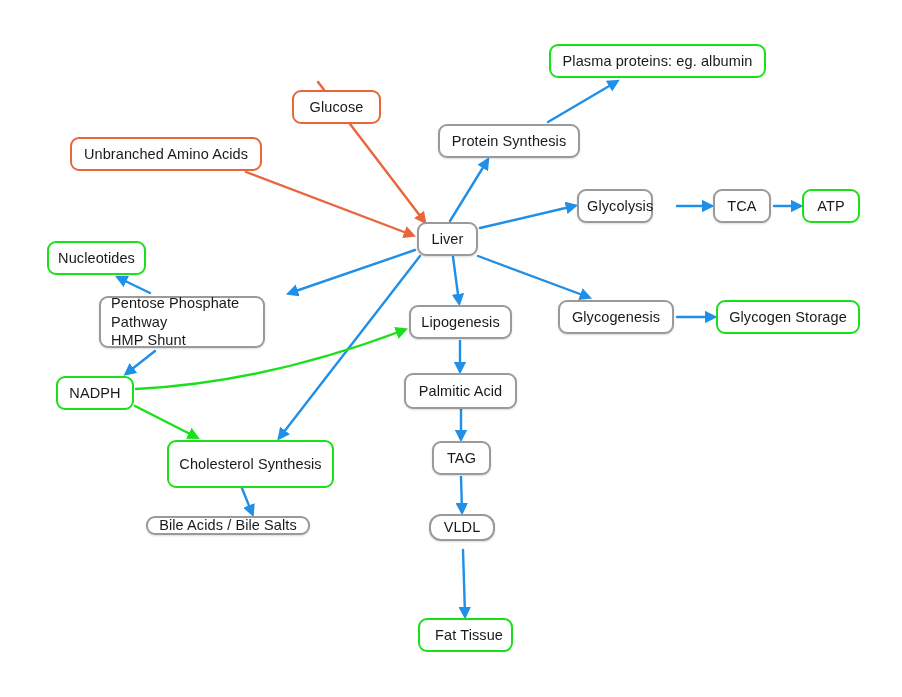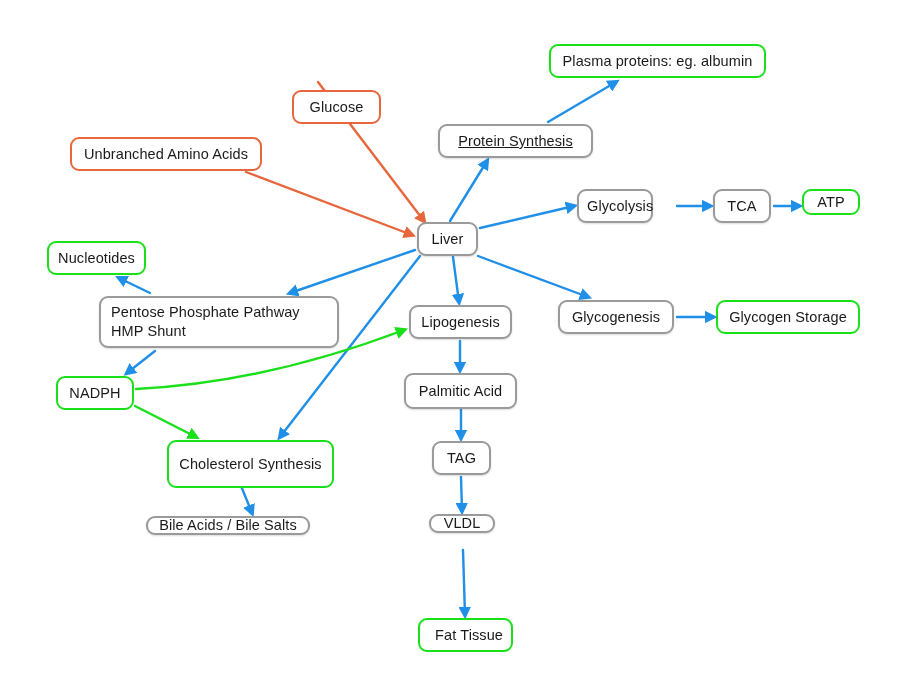--- a/index.html
+++ b/index.html
@@ -88,33 +88,33 @@
         <path d="M 461 409 L 461 438" fill="none" stroke="#1f8fe8" stroke-width="2.4" stroke-linecap="round" marker-end="url(#ah-blue)"></path>
         <path d="M 461 477 L 462 511" fill="none" stroke="#1f8fe8" stroke-width="2.4" stroke-linecap="round" marker-end="url(#ah-blue)"></path>
         <path d="M 463 550 L 465 615" fill="none" stroke="#1f8fe8" stroke-width="2.4" stroke-linecap="round" marker-end="url(#ah-blue)"></path>
       </g>
   </svg>
 
   <div id="node-layer">
       <div class="node orange center" style="left: 292px; top: 46px; width: 89px; height: 34px; padding: 0px 8px; margin-top: 44px;"><span class="label">Glucose</span></div>
       <div class="node green center" style="left: 549px; top: 44px; width: 217px; height: 34px; padding: 0px 8px;"><span class="label">Plasma proteins: eg. albumin</span></div>
       <div class="node orange center" style="left: 70px; top: 137px; width: 192px; height: 34px; padding: 0px 8px;"><span class="label">Unbranched Amino Acids</span></div>
-      <div class="node gray center" style="left: 438px; top: 124px; width: 155px; height: 34px; padding: 0px 8px; text-decoration: underline;"><span class="label">Protein Synthesis</span></div>
+      <div class="node gray center" style="left: 438px; top: 124px; width: 142px; height: 34px; padding: 0px 8px;"><span class="label">Protein Synthesis</span></div>
       <div class="node gray center" style="left: 577px; top: 189px; width: 76px; height: 34px; padding: 10px 8px;"><span class="label">Glycolysis</span></div>
       <div class="node gray center" style="left: 713px; top: 189px; width: 58px; height: 34px; padding: 0px 8px;"><span class="label">TCA</span></div>
-      <div class="node green center" style="left: 802px; top: 189px; width: 58px; height: 26px; padding: 0px 8px; justify-content: flex-end;"><span class="label">ATP</span></div>
+      <div class="node green center" style="left: 802px; top: 189px; width: 58px; height: 34px; padding: 0px 8px; justify-content: flex-end;"><span class="label">ATP</span></div>
       <div class="node gray center" style="left: 417px; top: 222px; width: 61px; height: 34px; padding: 0px 8px;"><span class="label">Liver</span></div>
       <div class="node green center" style="left: 47px; top: 241px; width: 99px; height: 34px; padding: 0px 8px;"><span class="label">Nucleotides</span></div>
-      <div class="node gray left" style="left: 99px; top: 296px; width: 240px; height: 52px; padding: 0px 10px;"><span class="label">Pentose Phosphate Pathway
+      <div class="node gray left" style="left: 99px; top: 296px; width: 166px; height: 52px; padding: 0px 10px;"><span class="label">Pentose Phosphate Pathway
 HMP Shunt</span></div>
       <div class="node gray center" style="left: 409px; top: 305px; width: 103px; height: 34px; padding: 8px 8px;"><span class="label">Lipogenesis</span></div>
       <div class="node gray center" style="left: 558px; top: 300px; width: 116px; height: 34px; padding: 0px 8px;"><span class="label">Glycogenesis</span></div>
       <div class="node green center" style="left: 716px; top: 300px; width: 144px; height: 34px; padding: 0px 8px;"><span class="label">Glycogen Storage</span></div>
       <div class="node green center" style="left: 56px; top: 376px; width: 78px; height: 34px; padding: 0px 0;"><span class="label">NADPH</span></div>
       <div class="node gray center" style="left: 404px; top: 373px; width: 113px; height: 34px; padding: 16px 8px;"><span class="label">Palmitic Acid</span></div>
       <div class="node green center" style="left: 167px; top: 440px; width: 167px; height: 48px; padding: 0px 8px;"><span class="label">Cholesterol Synthesis</span></div>
       <div class="node gray center" style="left: 432px; top: 441px; width: 59px; height: 34px; padding: 0px 8px;"><span class="label">TAG</span></div>
       <div class="node gray center" style="left: 146px; top: 516px; width: 164px; height: 19px; padding: 0px 8px;"><span class="label">Bile Acids / Bile Salts</span></div>
-      <div class="node gray center" style="left: 429px; top: 514px; width: 66px; height: 19px; padding: 0px 8px;"><span class="label">VLDL</span></div>
+      <div class="node gray center" style="left: 429px; top: 514px; width: 66px; height: 27px; padding: 0px 8px; border-radius: 12px;"><span class="label">VLDL</span></div>
       <div class="node green center" style="left: 418px; top: 618px; width: 95px; height: 34px; padding: 0px 8px; text-align: right;"><span class="label">Fat Tissue</span></div>
     </div>
 
 </div>
 
 </body></html>

